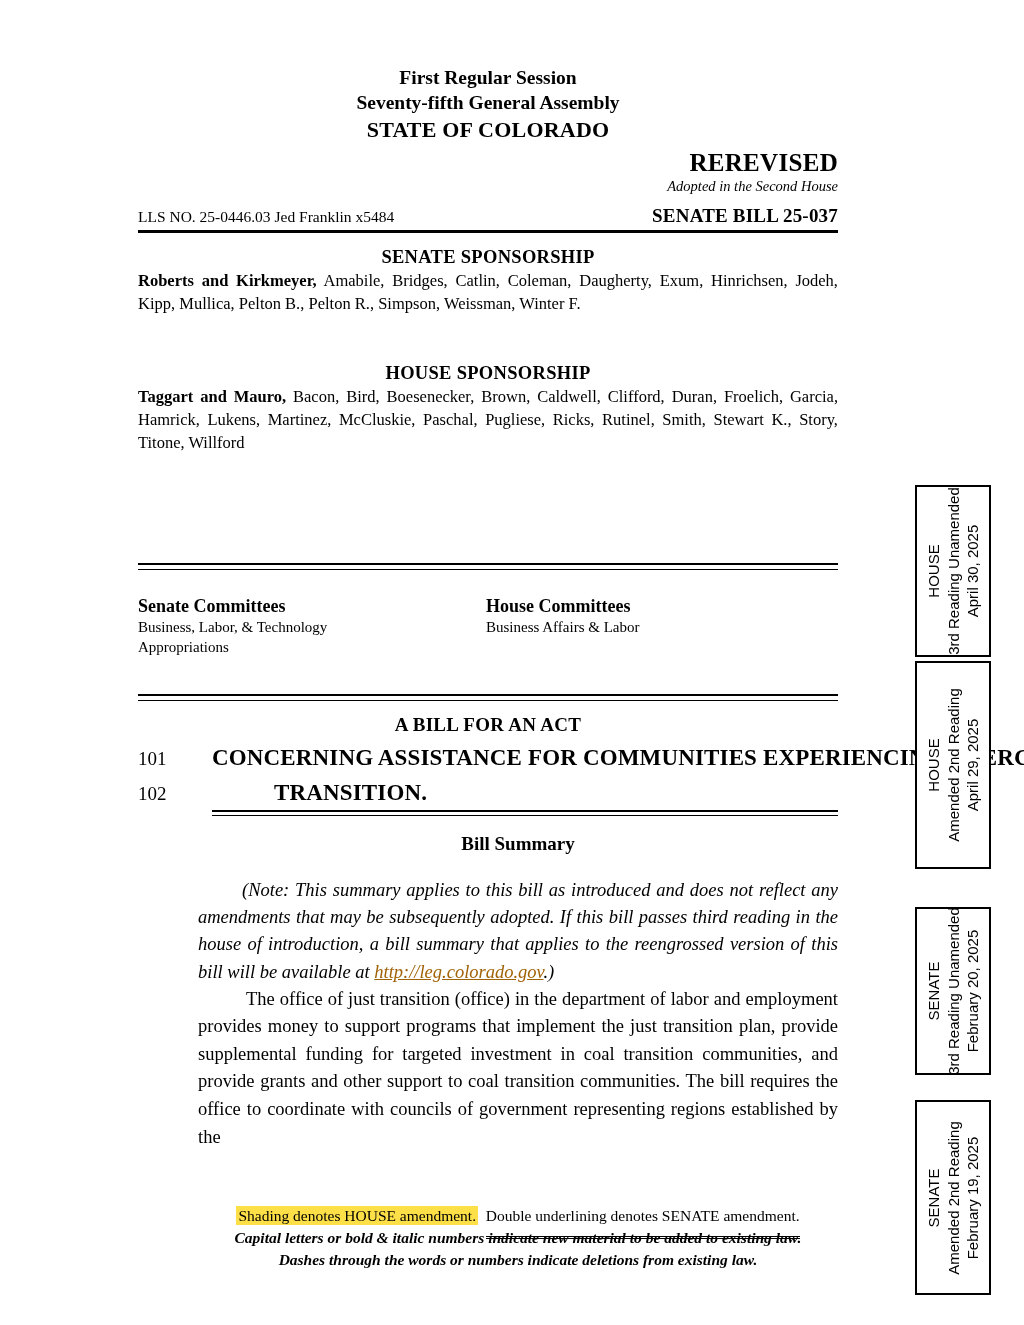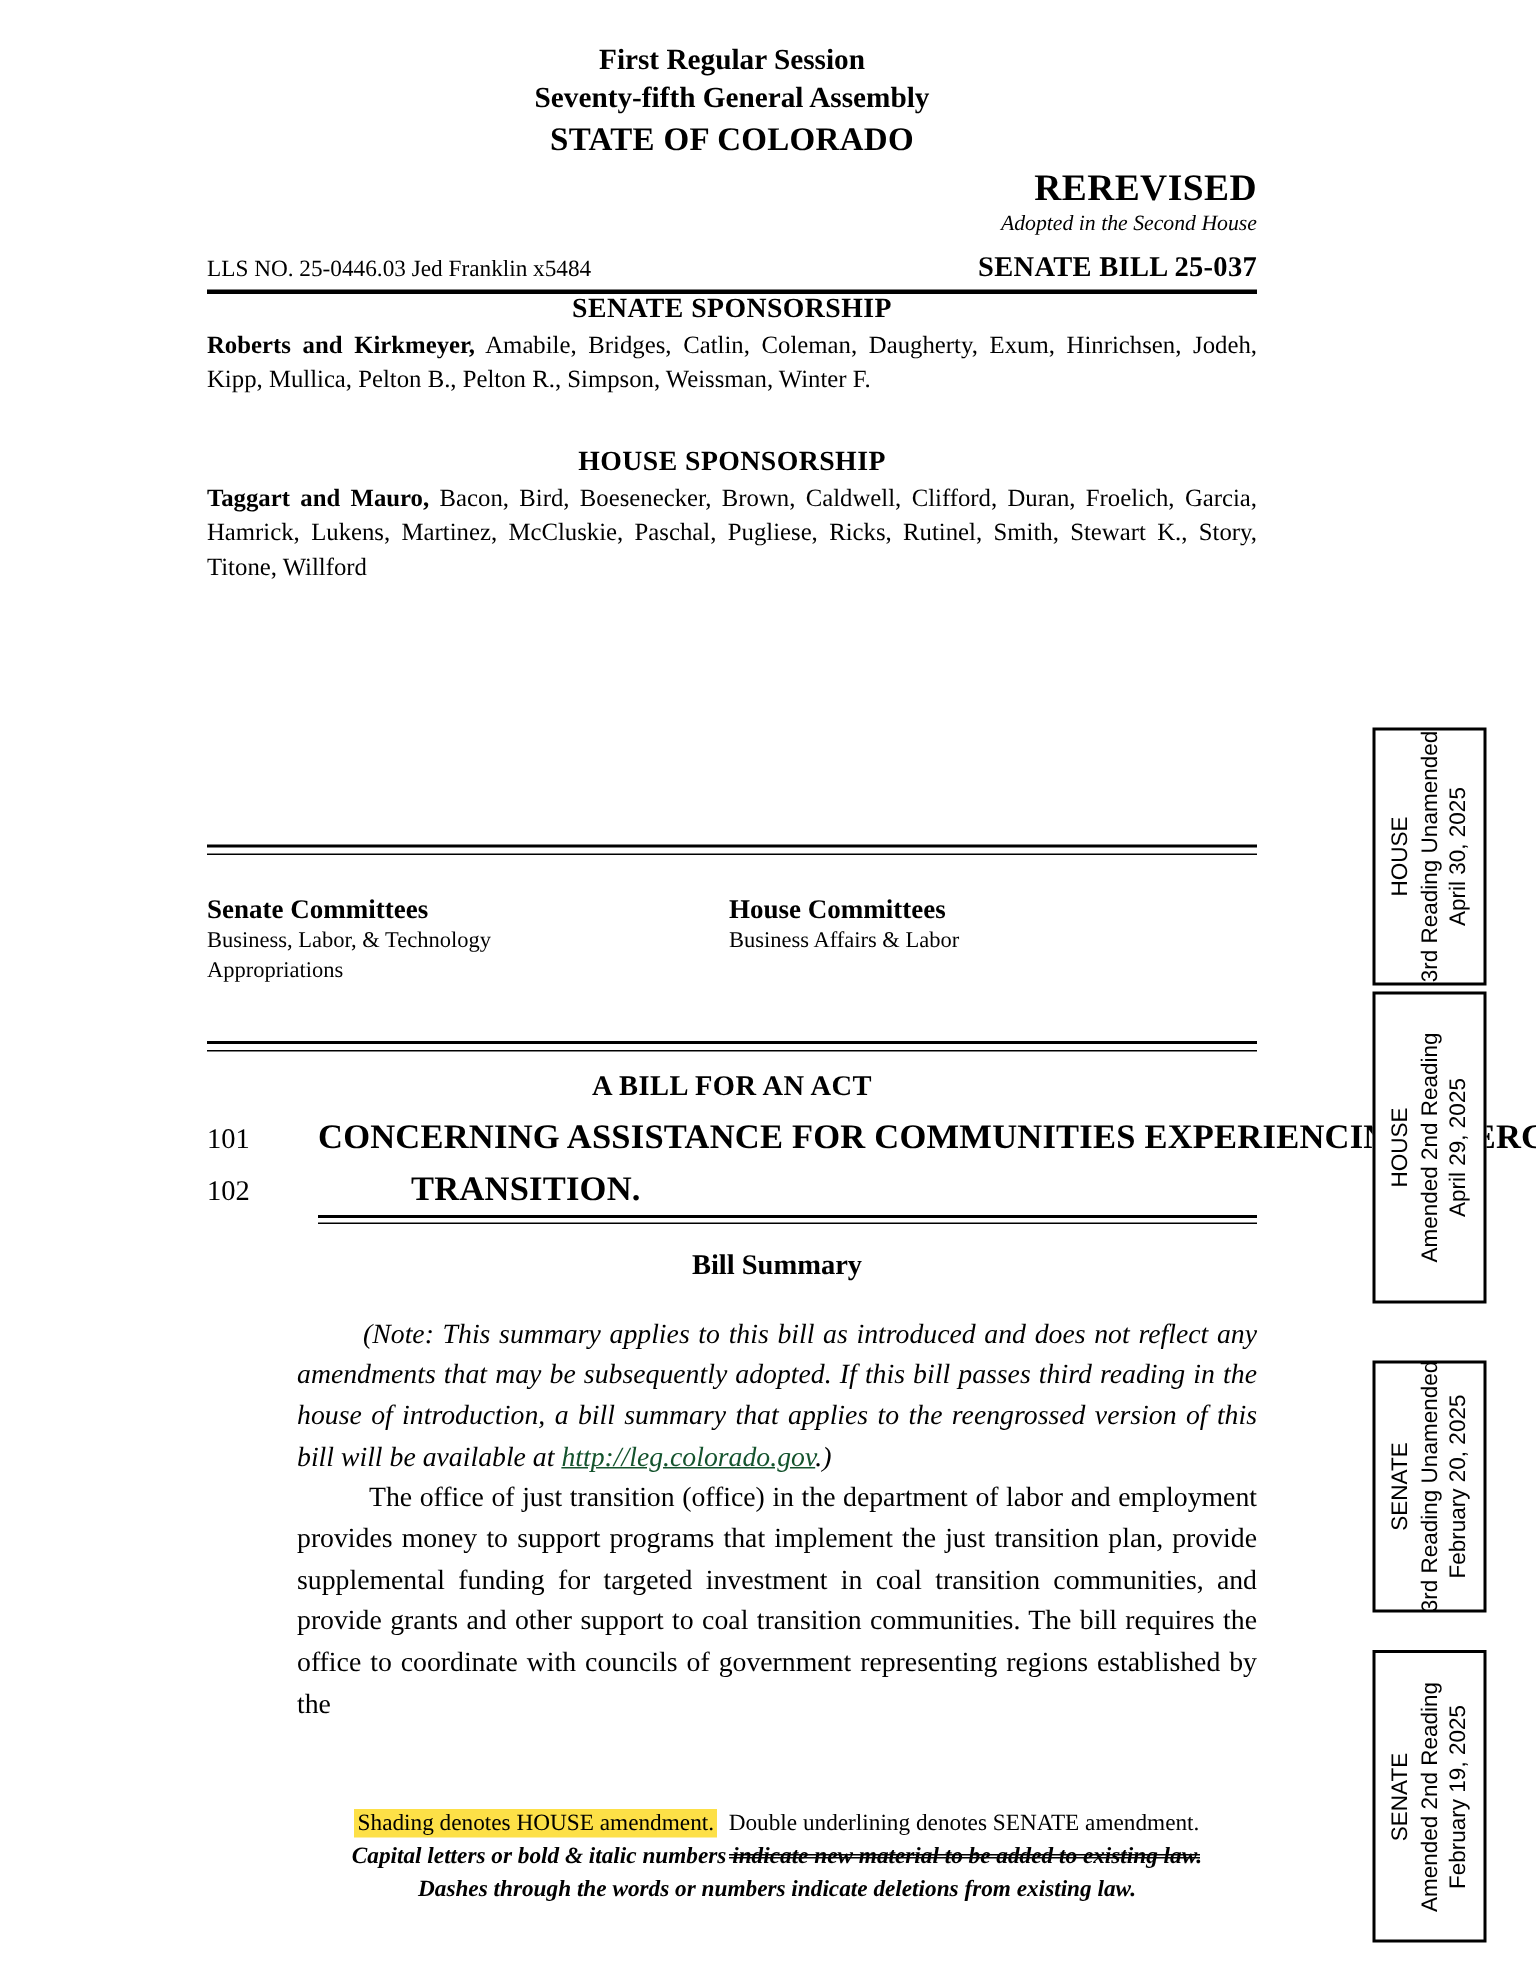--- a/index.html
+++ b/index.html
@@ -23,21 +23,21 @@
   .doc-body {
     position: absolute;
     left: 138px;
     top: 0;
     width: 700px;
   }
 
   .masthead {
     text-align: center;
     font-weight: bold;
-    padding-top: 28px;
+    padding-top: 65px;
     line-height: 1.30;
   }
   .masthead .line1 { font-size: 19.5px; }
   .masthead .line2 { font-size: 19.5px; }
   .masthead .line3 { font-size: 22px; letter-spacing: .2px; }
 
   .rerevised-block {
     text-align: right;
     margin-top: 5px;
   }
@@ -78,21 +78,21 @@
     border-bottom: 1px solid #000;
     margin: 0;
   }
 
   
   .sponsor-head {
     text-align: center;
     font-weight: bold;
     font-size: 18.5px;
     letter-spacing: .3px;
-    margin-top: 0;
+    margin-top: 14px;
   }
   .sponsor-names {
     font-size: 16.5px;
     text-align: justify;
     text-align-last: left;
     line-height: 1.38;
     margin-top: 2px;
   }
   .sponsor-names .lead { font-weight: bold; }
 
@@ -178,21 +178,21 @@
   .note-para {
     font-style: italic;
     font-size: 18.5px;
     line-height: 1.47;
     text-align: justify;
     text-indent: 44px;
     margin-top: 22px;
   }
   .note-para a,
   .weblink {
-    color: #14532d;
+    color: #a16207;
   }
   .summary-para {
     font-size: 18.5px;
     line-height: 1.49;
     text-align: justify;
     text-indent: 48px;
   }
 
   
   .footer-wrap {

